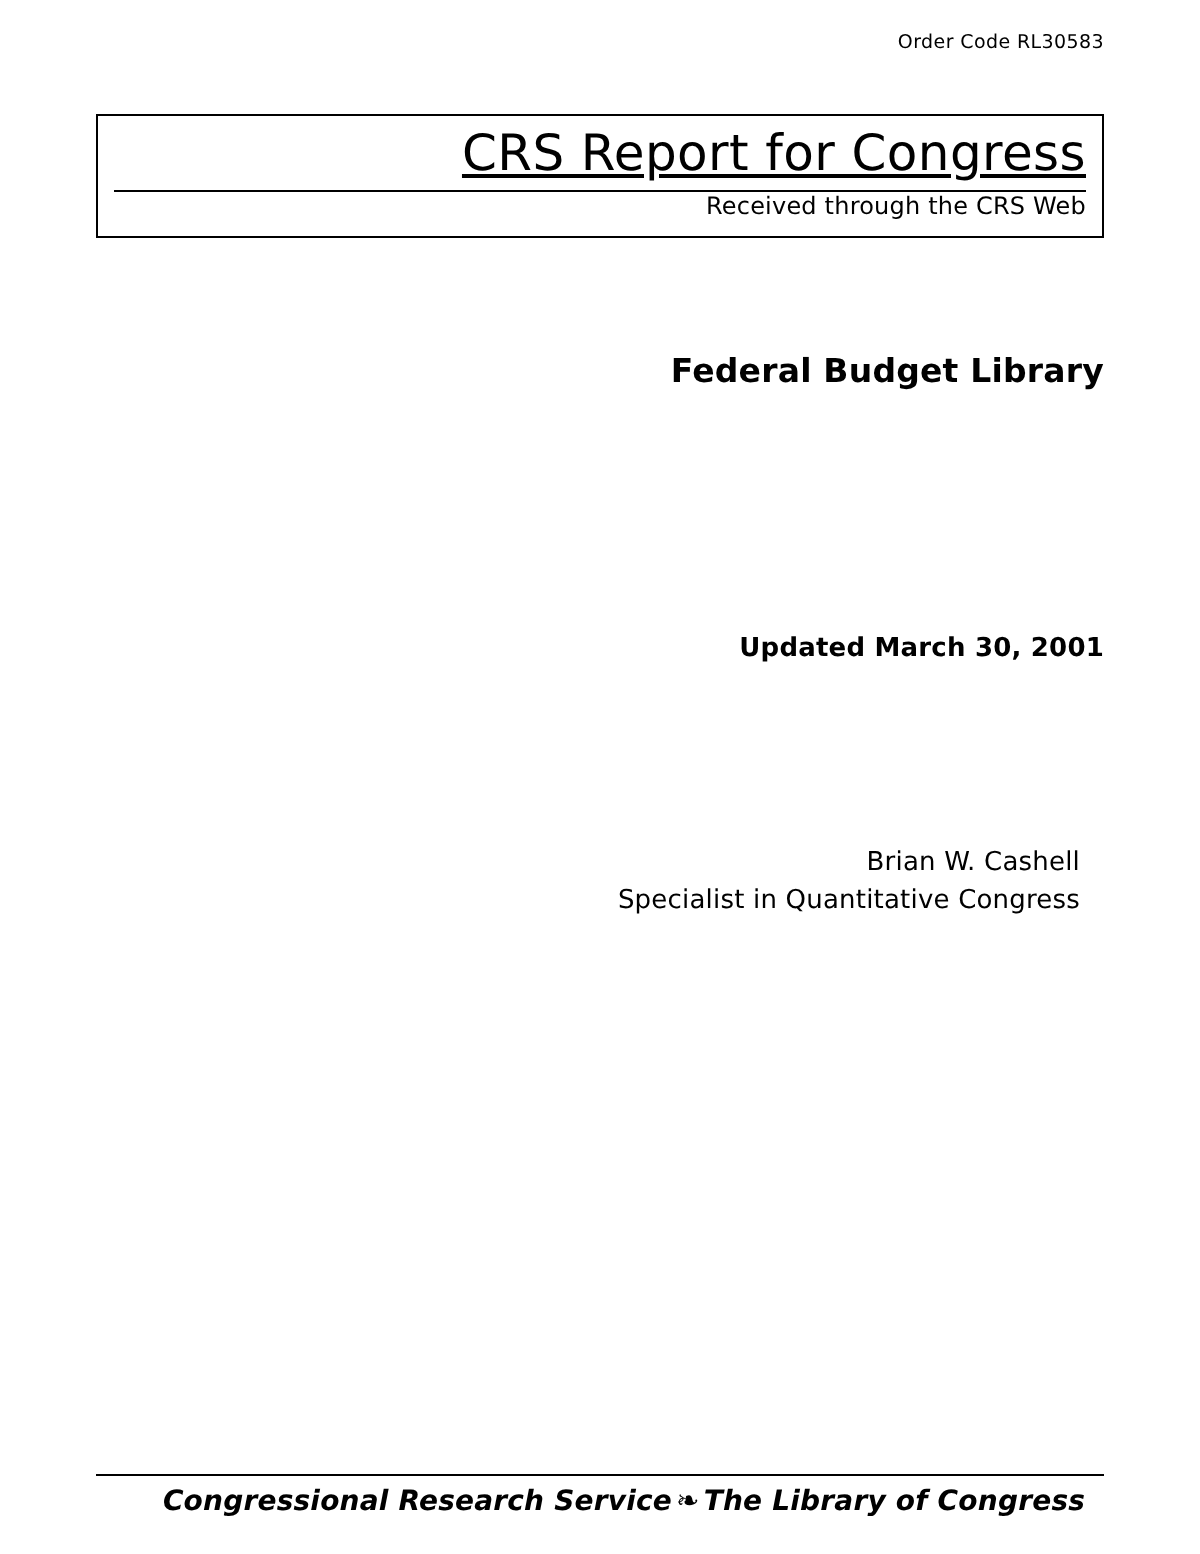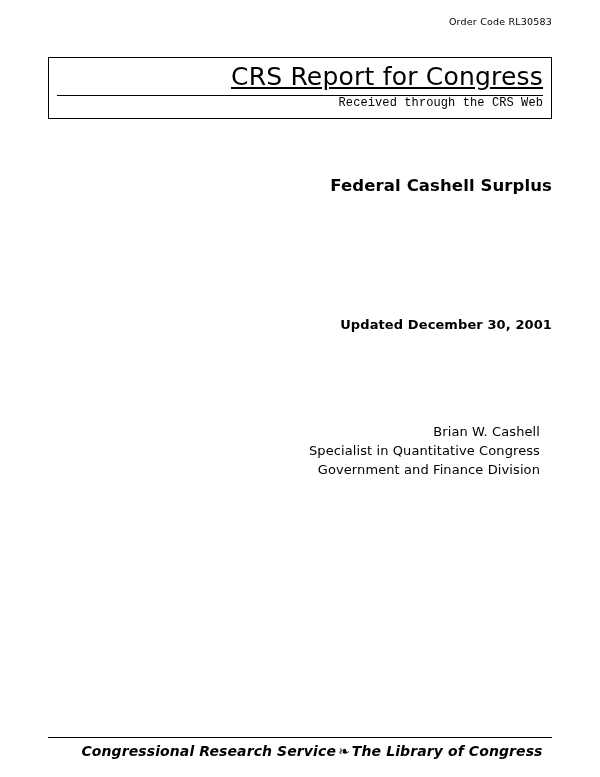--- a/index.html
+++ b/index.html
@@ -58,21 +58,20 @@
     border-top: 1px solid #000000;
     height: 0;
   }
   .masthead-sub {
     position: absolute;
     top: 38px;
     right: 8px;
     font-size: 12px;
     letter-spacing: 0.1px;
     white-space: nowrap;
-    font-family: Liberation Mono, monospace;
   }
   .doc-title {
     position: absolute;
     top: 173px;
     right: 48px;
     width: 460px;
     text-align: right;
     font-size: 16.5px;
     font-weight: bold;
     line-height: 25px;
@@ -131,29 +130,28 @@
 
   <div class="order-code">Order Code RL30583</div>
 
   <div class="masthead">
     <div class="masthead-title">CRS Report for Congress</div>
     <div class="masthead-rule"></div>
     <div class="masthead-sub">Received through the CRS Web</div>
   </div>
 
   <div class="doc-title">
-    <div>Federal Cashell Surplus</div>
+    <div>Federal Budget Library</div>
   </div>
 
-  <div class="updated">Updated December 30, 2001</div>
+  <div class="updated">Updated March 30, 2001</div>
 
   <div class="byline">
     <div>Brian W. Cashell</div>
     <div>Specialist in Quantitative Congress</div>
-    <div>Government and Finance Division</div>
   </div>
 
   <div class="footer-rule"></div>
 
   <div class="footer">
     <span>Congressional Research Service</span><span class="seal">❧</span><span>The Library of Congress</span>
   </div>
 
 </div>
 

